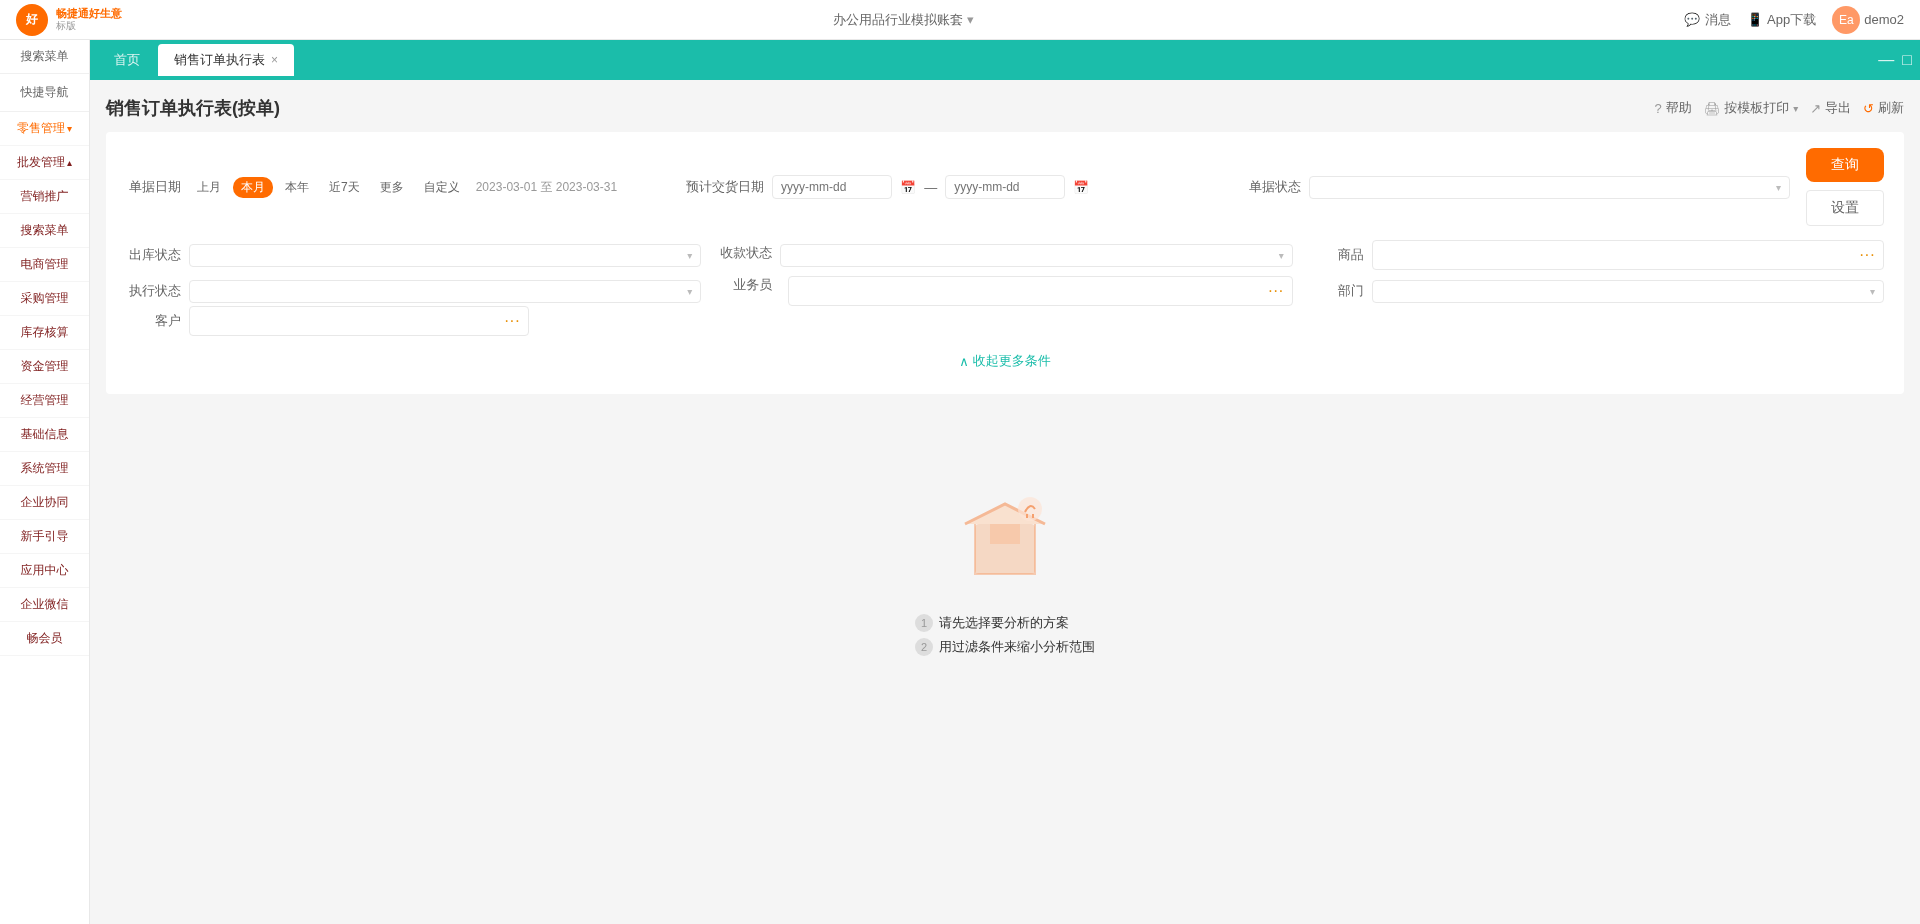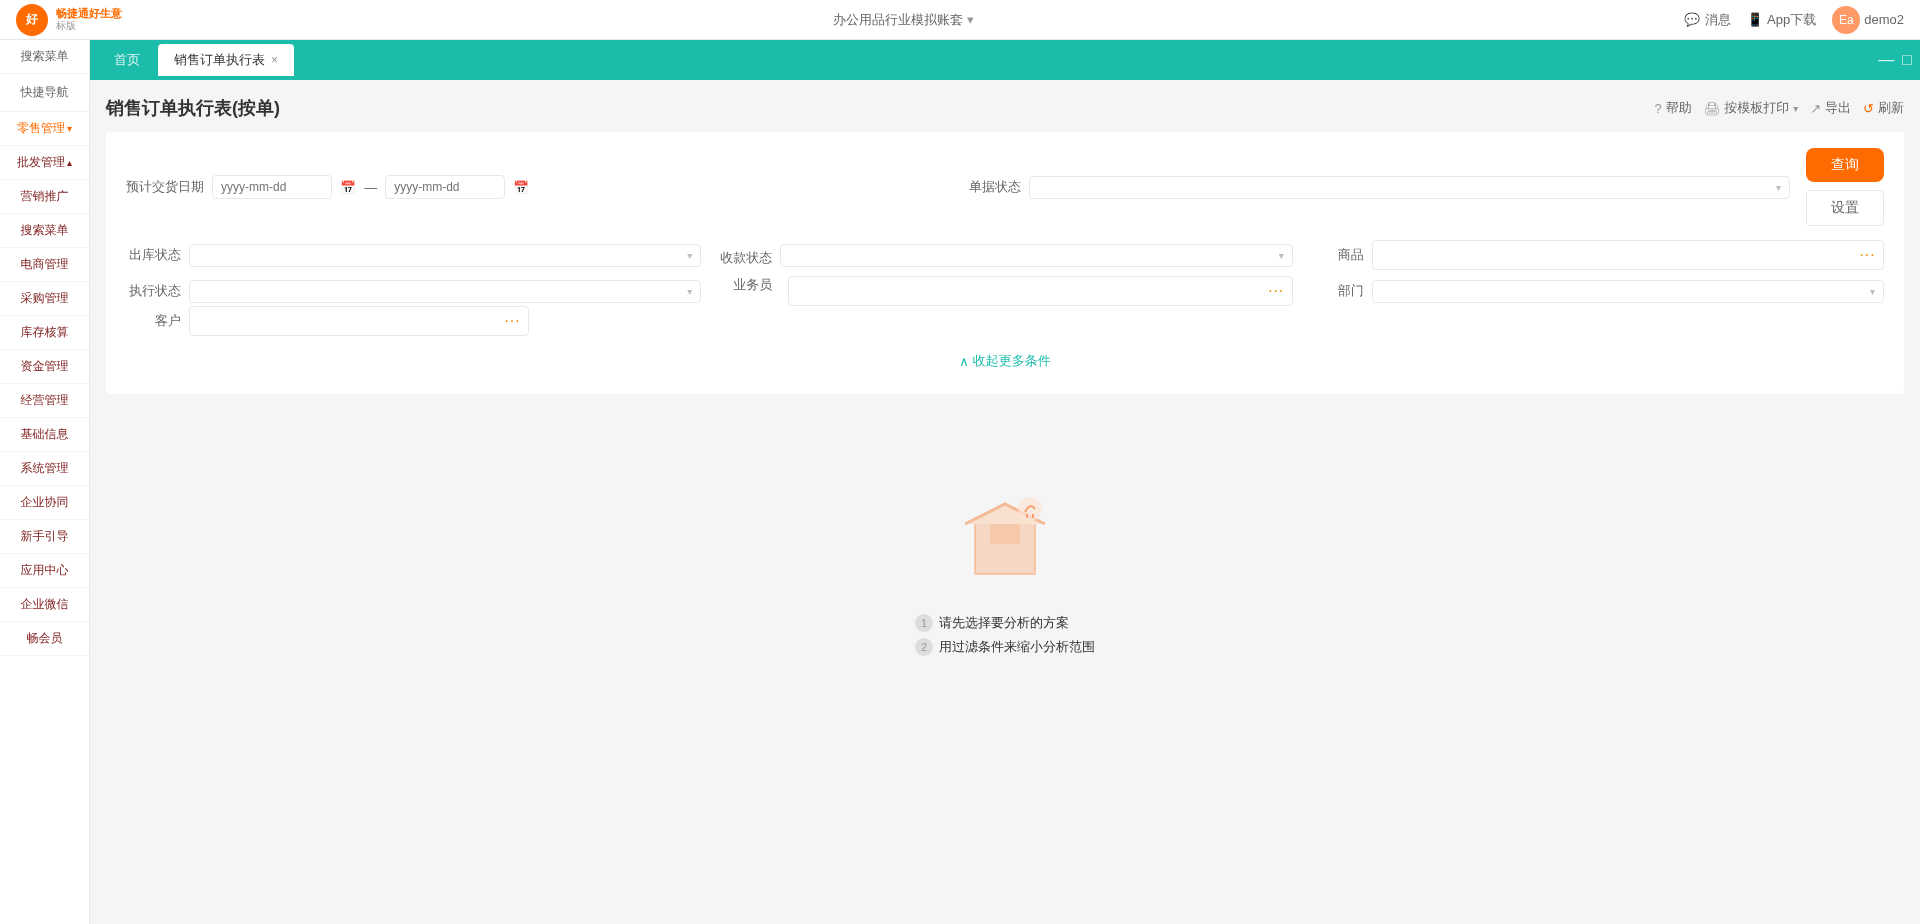--- a/index.html
+++ b/index.html
@@ -232,20 +232,32 @@
         </div>
 
         <div class="filter-content">
           <div class="filter-main">
 
 
             <div class="filter-fields">
 
               <div style="display:flex;align-items:center;gap:16px;margin-bottom:14px;">
 
+                <div style="display:flex;align-items:center;gap:8px;flex:1;">
+                  <span class="field-label">单据日期</span>
+                  <div style="display:flex;align-items:center;gap:4px;">
+                    <span class="date-btn">上月</span>
+                    <span class="date-btn active">本月</span>
+                    <span class="date-btn">本年</span>
+                    <span class="date-btn">近7天</span>
+                    <span class="date-btn">更多</span>
+                    <span class="date-btn">自定义</span>
+                  </div>
+                  <span style="font-size:12px;color:#999;white-space:nowrap;">2023-03-01 至 2023-03-31</span>
+                </div>
 
                 <div style="display:flex;align-items:center;gap:8px;flex:1;">
                   <span class="field-label">预计交货日期</span>
                   <input type="text" class="date-input" style="border: 1px solid rgb(232, 232, 232); padding: 4px 8px; font-size: 12px; color: rgb(187, 187, 187); border-radius: 4px; width: 120px;" placeholder="yyyy-mm-dd">
                   <span style="color:#e8910a;cursor:pointer;">📅</span>
                   <span style="color:#666;">—</span>
                   <input type="text" class="date-input" style="border: 1px solid rgb(232, 232, 232); padding: 4px 8px; font-size: 12px; color: rgb(187, 187, 187); border-radius: 4px; width: 120px;" placeholder="yyyy-mm-dd">
                   <span style="color:#e8910a;cursor:pointer;">📅</span>
                 </div>
 
@@ -264,21 +276,21 @@
               </div>
 
               <div style="display:flex;align-items:center;gap:16px;margin-bottom:6px;">
                 <div style="display:flex;align-items:center;gap:8px;flex:1;">
                   <span class="field-label">出库状态</span>
                   <div class="single-status" style="flex:1;">
                     <span></span>
                     <span style="font-size:10px;color:#bbb;">▾</span>
                   </div>
                 </div>
-                <div style="display:flex;align-items:flex-end;gap:8px;flex:1;">
+                <div style="display:flex;align-items:flex-start;gap:8px;flex:1;">
                   <span class="field-label">收款状态</span>
                   <div class="single-status" style="flex:1;">
                     <span></span>
                     <span style="font-size:10px;color:#bbb;">▾</span>
                   </div>
                 </div>
                 <div style="display:flex;align-items:center;gap:8px;flex:1;">
                   <span class="field-label">商品</span>
                   <div class="single-status" style="flex:1;">
                     <span></span>

